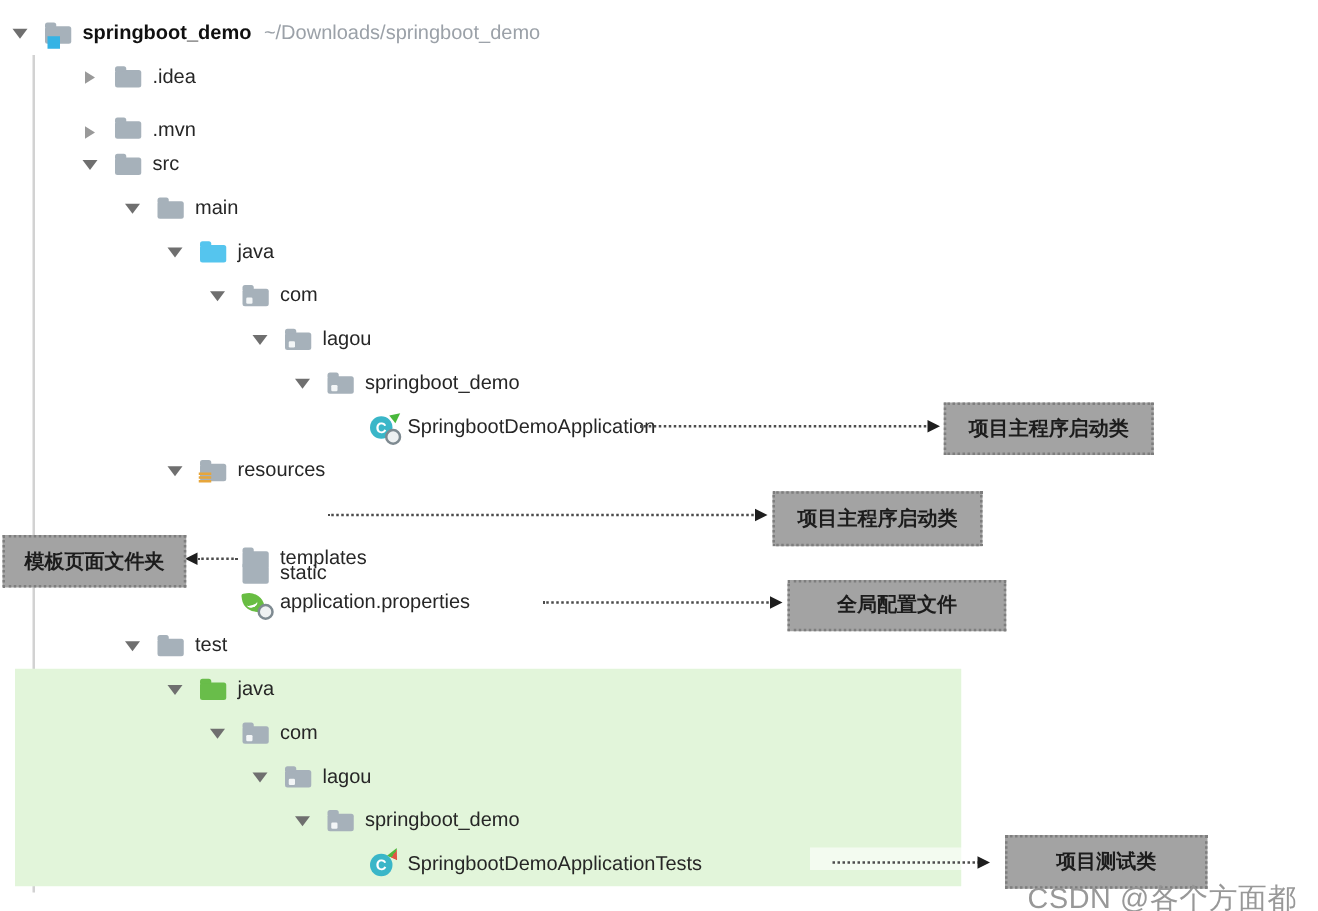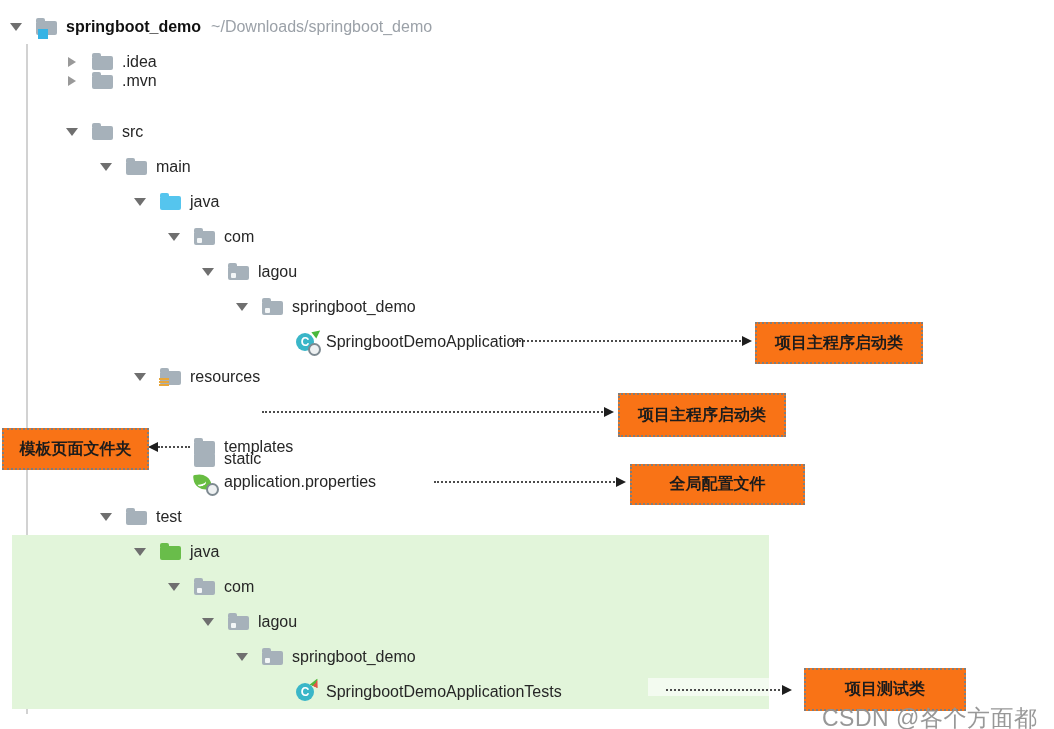--- a/index.html
+++ b/index.html
@@ -34,21 +34,21 @@
             clip-path:polygon(50% 0,100% 100%,0 100%);background:linear-gradient(100deg,#53b73e 50%,#e05746 50%);}
   .clockb{position:absolute;right:-3px;top:12px;width:9px;height:9px;border-radius:50%;background:#eef1f2;border:2px solid #7e8a91;z-index:3;}
   
   .leaf{position:absolute;left:0;top:3px;width:17px;height:16px;background:#68bd42;border-radius:2px 85% 30% 85%;transform:rotate(-8deg);}
   .leaf::before{content:"";position:absolute;left:3px;top:5px;width:9px;height:5px;border-bottom:2px solid #fff;border-radius:0 0 60% 60%;transform:rotate(-12deg);}
   
   .lbl{font-size:16px;color:#262626;}
   .lbl.bold{font-weight:700;color:#101010;}
   .path{font-size:16px;color:#9ba1a8;margin-left:10px;}
   
-  .abox{position:absolute;border:2px dotted #7e7e7e;background:#f97316;display:flex;align-items:center;justify-content:center;
+  .abox{position:absolute;border:2px dotted #7e7e7e;background:#a3a3a3;display:flex;align-items:center;justify-content:center;
         font-size:16px;font-weight:700;color:#1c1c1c;z-index:5;}
   
   .aline{position:absolute;height:0;border-top:2px dotted #4c4c4c;z-index:4;}
   .ahead-r{position:absolute;width:0;height:0;border-top:5px solid transparent;border-bottom:5px solid transparent;border-left:10px solid #1e1e1e;z-index:4;}
   .ahead-l{position:absolute;width:0;height:0;border-top:5px solid transparent;border-bottom:5px solid transparent;border-right:10px solid #1e1e1e;z-index:4;}
   .watermark{position:absolute;left:822px;top:703px;font-size:23px;color:rgba(146,146,146,0.95);z-index:9;letter-spacing:0.5px;}
 </style>
 </head>
 <body>
 
@@ -69,21 +69,21 @@
   </div>
 
   <div class="row" style="top:45px;left:64px;">
     <span class="tri tri-right"></span>
     <span class="ic">
         <span class="fold"></span>
       </span>
     <span class="lbl">.idea</span>
   </div>
 
-  <div class="row" style="top:64px;left:64px;">
+  <div class="row" style="top:80px;left:64px;align-items:flex-end;">
     <span class="tri tri-right"></span>
     <span class="ic">
         <span class="fold"></span>
       </span>
     <span class="lbl">.mvn</span>
   </div>
 
   <div class="row" style="top:115px;left:64px;">
     <span class="tri tri-down"></span>
     <span class="ic">

